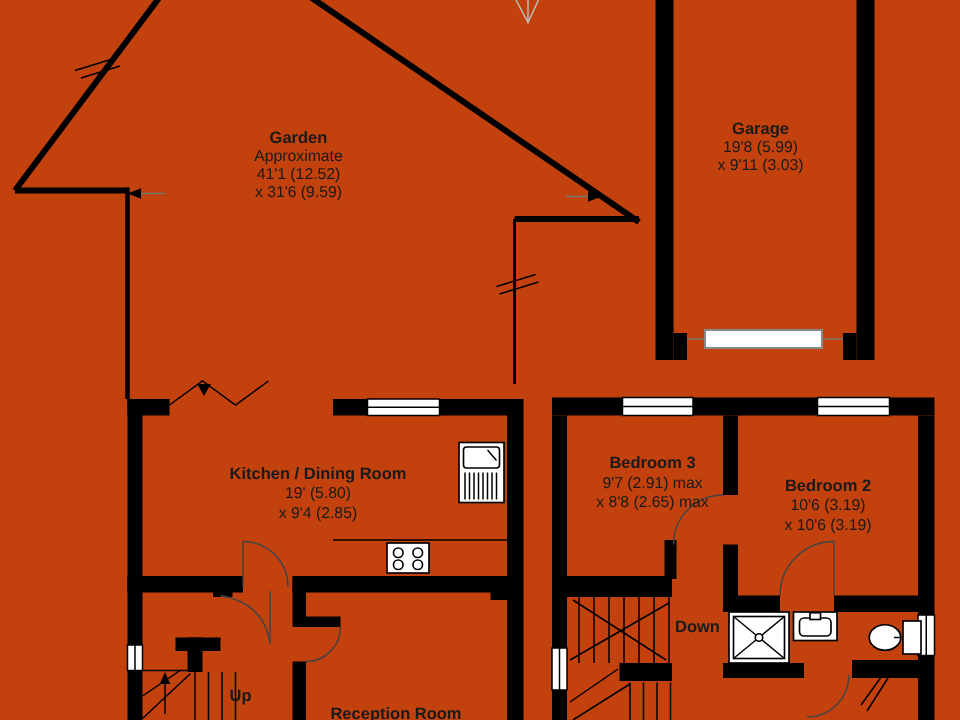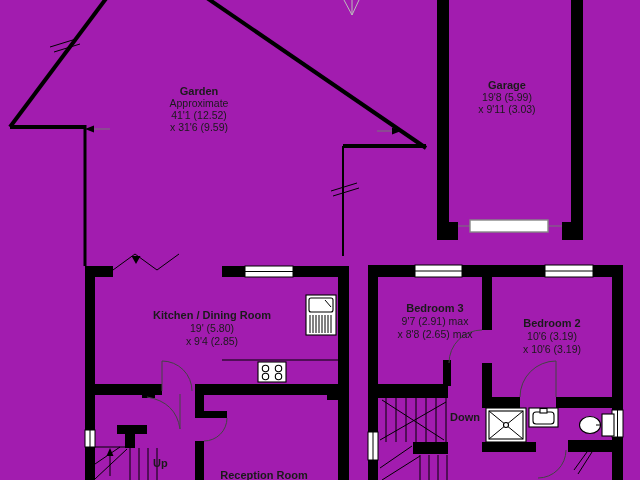--- a/index.html
+++ b/index.html
@@ -1,16 +1,16 @@
 <!DOCTYPE html>
 <html><head>
 <meta charset="utf-8">
 <style>
   html,body{margin:0;padding:0;background:#ffffff;}
-  .stage{width:640px;height:480px;position:relative;overflow:hidden;background:#a21caf;}
+  .stage{width:640px;height:480px;position:relative;overflow:hidden;background:#c2410c;}
   svg{display:block;}
   .wall{fill:#000;}
   .thin{stroke:#000;stroke-width:1;fill:none;}
   .bound{stroke:#000;fill:none;}
   .arc{stroke:#444;stroke-width:1;fill:none;}
   .win{fill:#fff;stroke:#000;stroke-width:1;}
   .fx{fill:#fff;stroke:#000;stroke-width:1.1;}
   .faint{stroke:#bbb;stroke-width:1;fill:none;}
   .gray{stroke:#777;stroke-width:1;fill:none;}
   .gdoor{fill:#fff;stroke:#888;stroke-width:1.4;}

